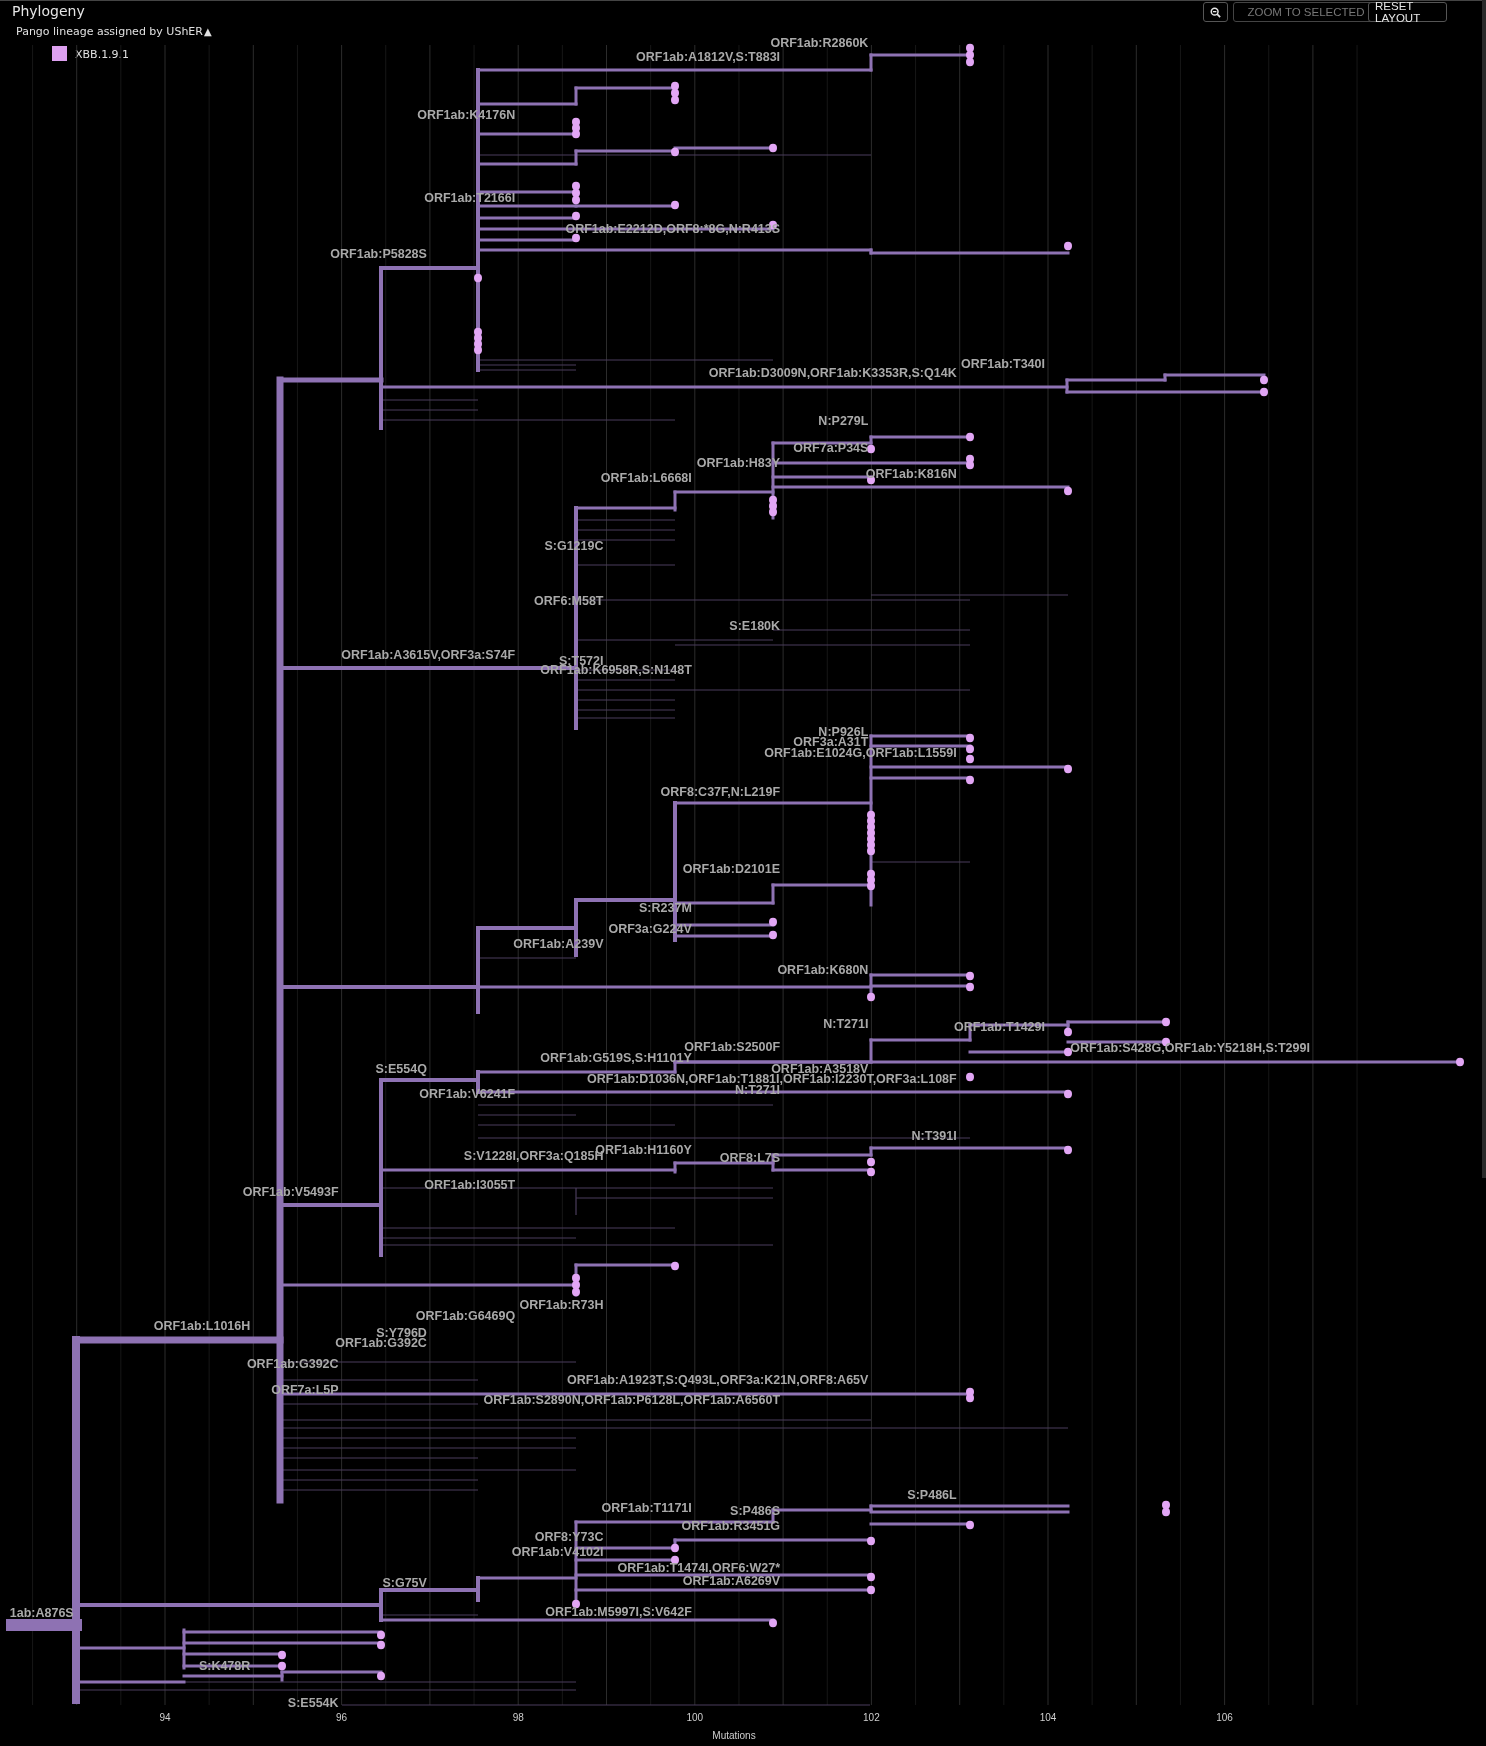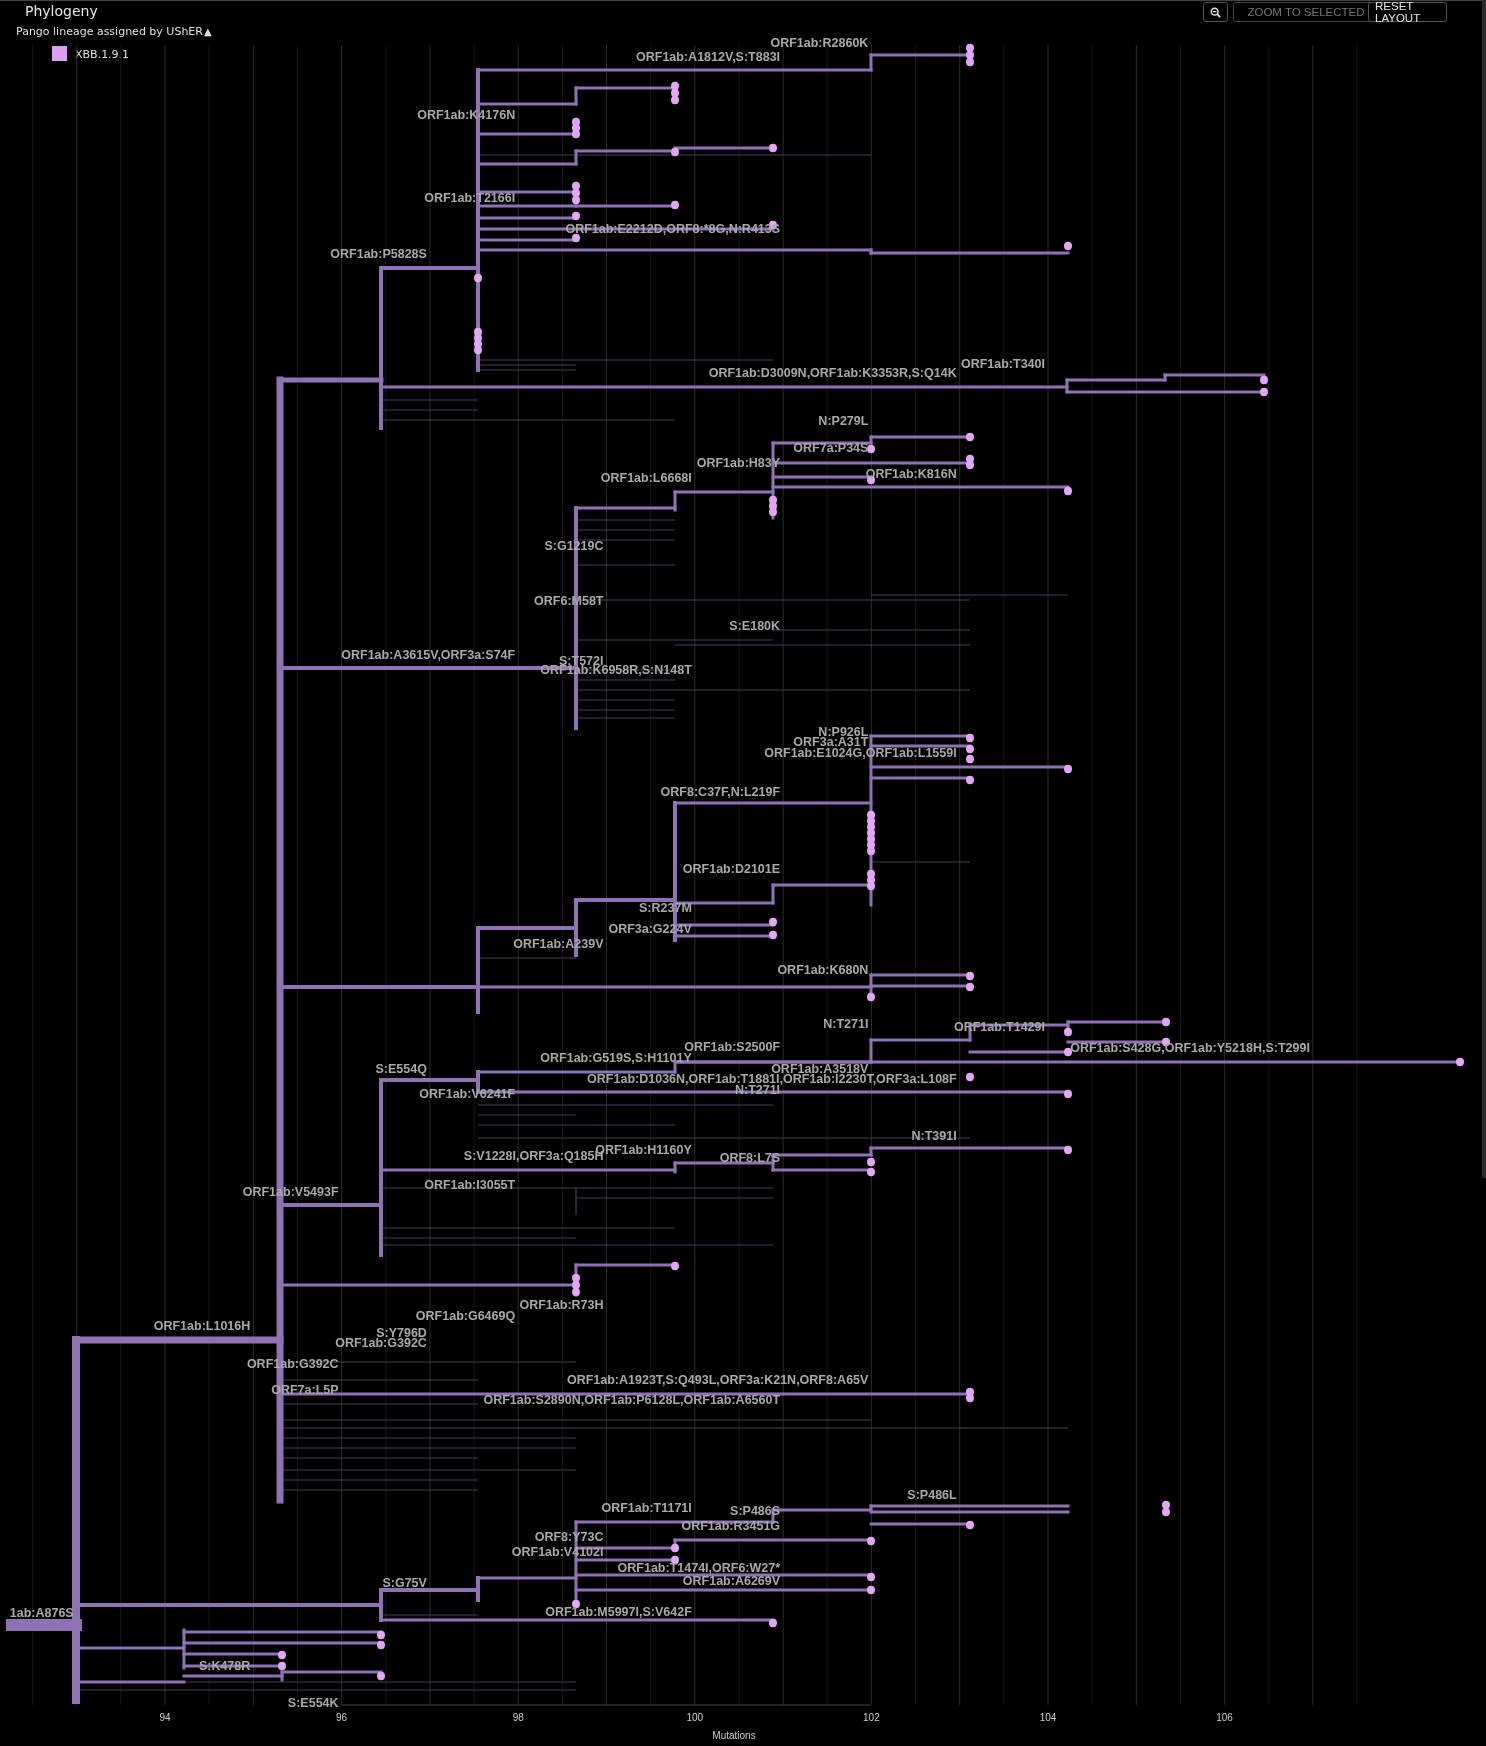--- a/index.html
+++ b/index.html
@@ -1,18 +1,18 @@
 <!DOCTYPE html>
 <html><head>
 <meta charset="utf-8">
 <style>
   html,body{margin:0;padding:0;background:#000;}
   body{width:1486px;height:1746px;position:relative;overflow:hidden;font-family:"DejaVu Sans","Liberation Sans",sans-serif;color:#ddd;}
   .topline{position:absolute;left:0;top:0;width:1486px;height:1px;background:#444;}
-  .title{position:absolute;left:12px;top:3px;font-size:14px;color:#e6e6e6;margin-left:13px;}
+  .title{position:absolute;left:12px;top:3px;font-size:14px;color:#e6e6e6;}
   .legend-title{position:absolute;left:16px;top:25px;font-size:11px;color:#e0e0e0;cursor:pointer;}
   .legend-title .caret{font-size:10px;margin-left:1px;}
   .legend-item{position:absolute;left:20px;top:46px;display:flex;align-items:flex-end;font-size:11px;color:#e0e0e0;padding-left:32px;}
   .swatch{width:15px;height:15px;margin-right:8px;}
   .btn{position:absolute;top:2px;height:20px;border:1px solid #555;border-radius:3px;background:#000;color:#e6e6e6;font-size:11.5px;display:flex;align-items:center;justify-content:center;box-sizing:border-box;padding:0 6px;font-family:"Liberation Sans",sans-serif;}
   .btn.disabled{color:#777;border-color:#444;}
   .zoomout{left:1203px;width:25px;}
   .zoomsel{left:1233px;width:146px;}
   .reset{left:1368px;width:79px;}
   .scrollbar{position:absolute;left:1482px;top:0;width:4px;height:1178px;background:#2a2a2a;}

